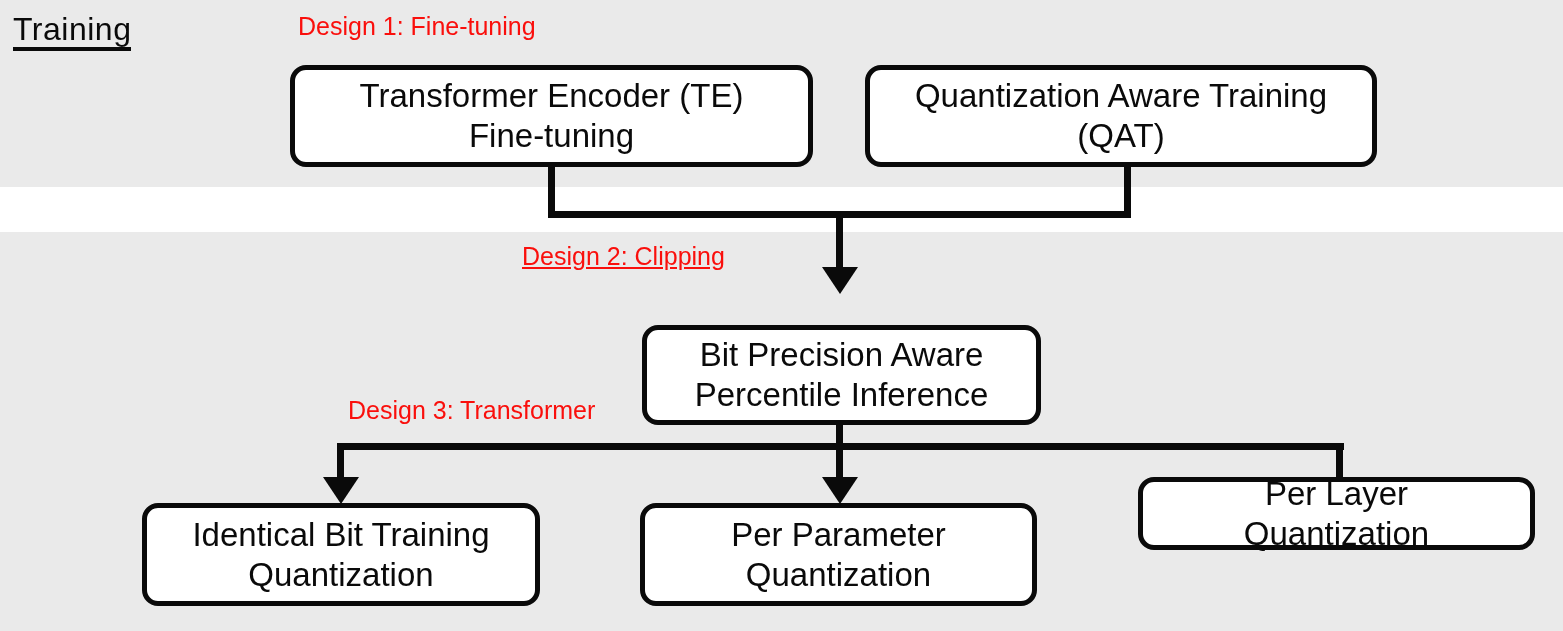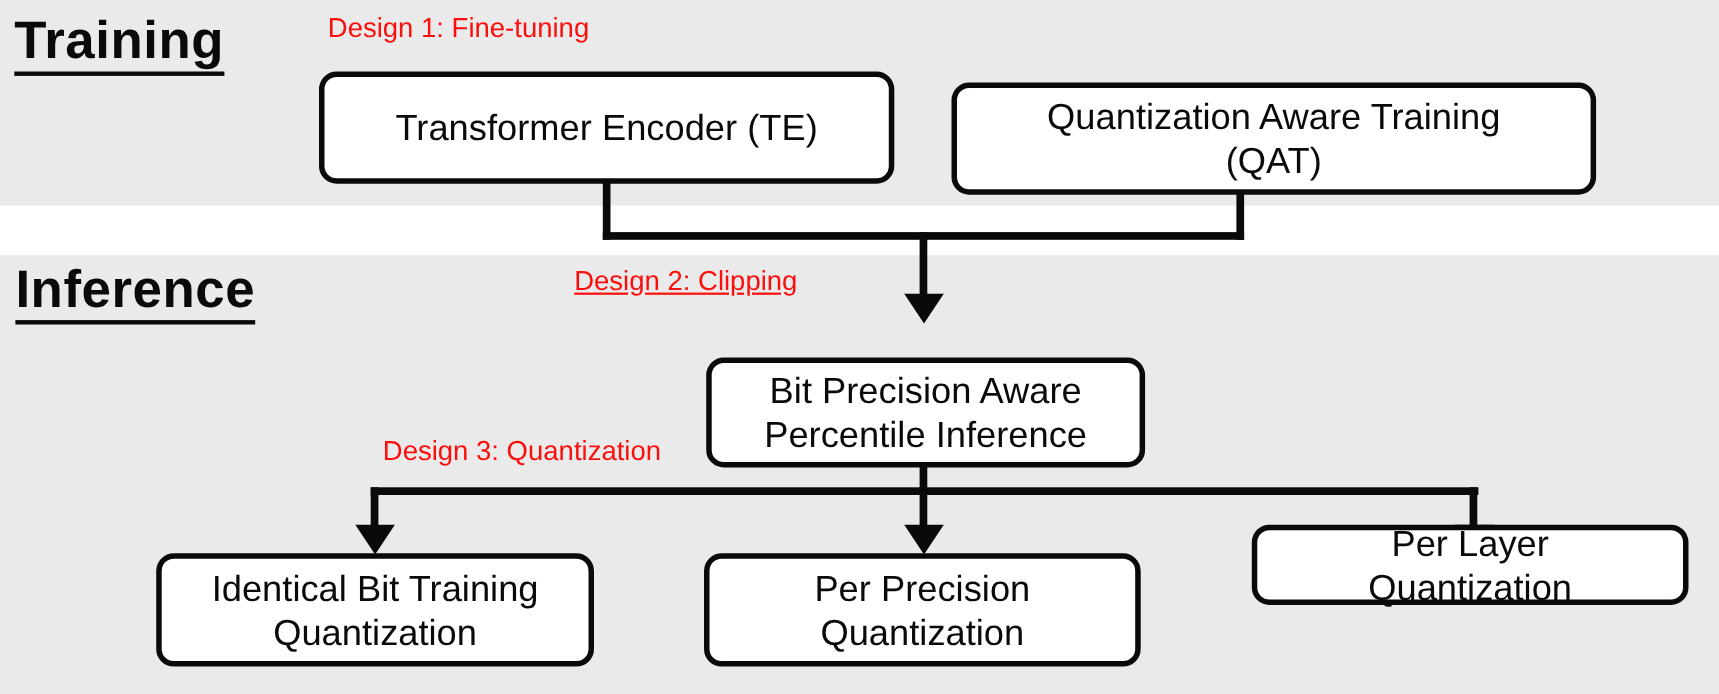--- a/index.html
+++ b/index.html
@@ -15,21 +15,21 @@
     width:1563px;height:631px;
     background:#ffffff;
     overflow:hidden;
   }
   .band{position:absolute;left:0;width:1563px;background:var(--gray-band);}
   .band.training{top:0;height:187px;}
   .band.inference{top:232px;height:399px;}
 
   .section-label{
     position:absolute;
-    font-size:48px;font-weight:bold;color:var(--ink);
+    font-size:32px;font-weight:normal;color:var(--ink);
     line-height:1.1;
     border-bottom:4px solid var(--ink);
     padding-bottom:0px;
     letter-spacing:0.5px;
   }
   .section-label.training{left:13px;top:12px;}
   .section-label.inference{left:14px;top:238px;}
 
   .design-label{
     position:absolute;
@@ -48,21 +48,21 @@
     background:var(--box-fill);
     border:5px solid var(--ink);
     border-radius:16px;
     display:flex;flex-direction:column;
     justify-content:center;
     text-align:center;
     font-size:33px;line-height:40px;color:var(--ink);
     z-index:2;
   }
   .node.te{left:290px;top:65px;width:523px;height:102px;}
-  .node.qat{left:865px;top:65px;width:586px;height:102px;margin-top:10px;}
+  .node.qat{left:865px;top:65px;width:512px;height:102px;}
   .node.clipping{left:642px;top:293px;width:399px;height:100px;margin-top:32px;}
   .node.identical{left:142px;top:503px;width:398px;height:103px;}
   .node.per-parameter{left:640px;top:503px;width:397px;height:103px;}
   .node.per-layer{left:1138px;top:477px;width:397px;height:73px;}
 
   .line{position:absolute;background:var(--ink);z-index:1;}
   .l-te-stem{left:548px;top:166px;width:7px;height:52px;}
   .l-qat-stem{left:1124px;top:166px;width:7px;height:52px;}
   .l-merge{left:548px;top:211px;width:583px;height:7px;}
   .l-center-stem{left:836px;top:211px;width:7px;height:59px;}
@@ -85,61 +85,61 @@
 </style>
 </head>
 <body>
 
 <div id="canvas">
 
   <div class="band training"></div>
   <div class="band inference"></div>
 
   <div class="section-label training">Training</div>
-  <div class="section-label inference">Inference</div>
 
   <div class="design-label d1">Design 1: Fine-tuning</div>
   <div class="design-label d2">Design 2: Clipping</div>
-  <div class="design-label d3">Design 3: Quantization</div>
+  <div class="design-label d3">Design 3: Transformer</div>
 
   <div class="line l-te-stem"></div>
   <div class="line l-qat-stem"></div>
   <div class="line l-merge"></div>
   <div class="line l-center-stem"></div>
   <div class="arrowhead a-center"></div>
   <div class="line l-bp-stem"></div>
   <div class="line l-branch"></div>
   <div class="line l-left-stem"></div>
   <div class="line l-mid-stem"></div>
   <div class="line l-right-stem"></div>
   <div class="arrowhead a-left"></div>
   <div class="arrowhead a-mid"></div>
   <div class="arrowhead a-right"></div>
 
   <div class="node te">
     <span>Transformer Encoder (TE)</span>
+    <span>Fine-tuning</span>
   </div>
 
   <div class="node qat">
     <span>Quantization Aware Training</span>
     <span>(QAT)</span>
   </div>
 
   <div class="node clipping">
     <span>Bit Precision Aware</span>
     <span>Percentile Inference</span>
   </div>
 
   <div class="node identical">
     <span>Identical Bit Training</span>
     <span>Quantization</span>
   </div>
 
   <div class="node per-parameter">
-    <span>Per Precision</span>
+    <span>Per Parameter</span>
     <span>Quantization</span>
   </div>
 
   <div class="node per-layer">
     <span>Per Layer</span>
     <span>Quantization</span>
   </div>
 
 </div>
 

